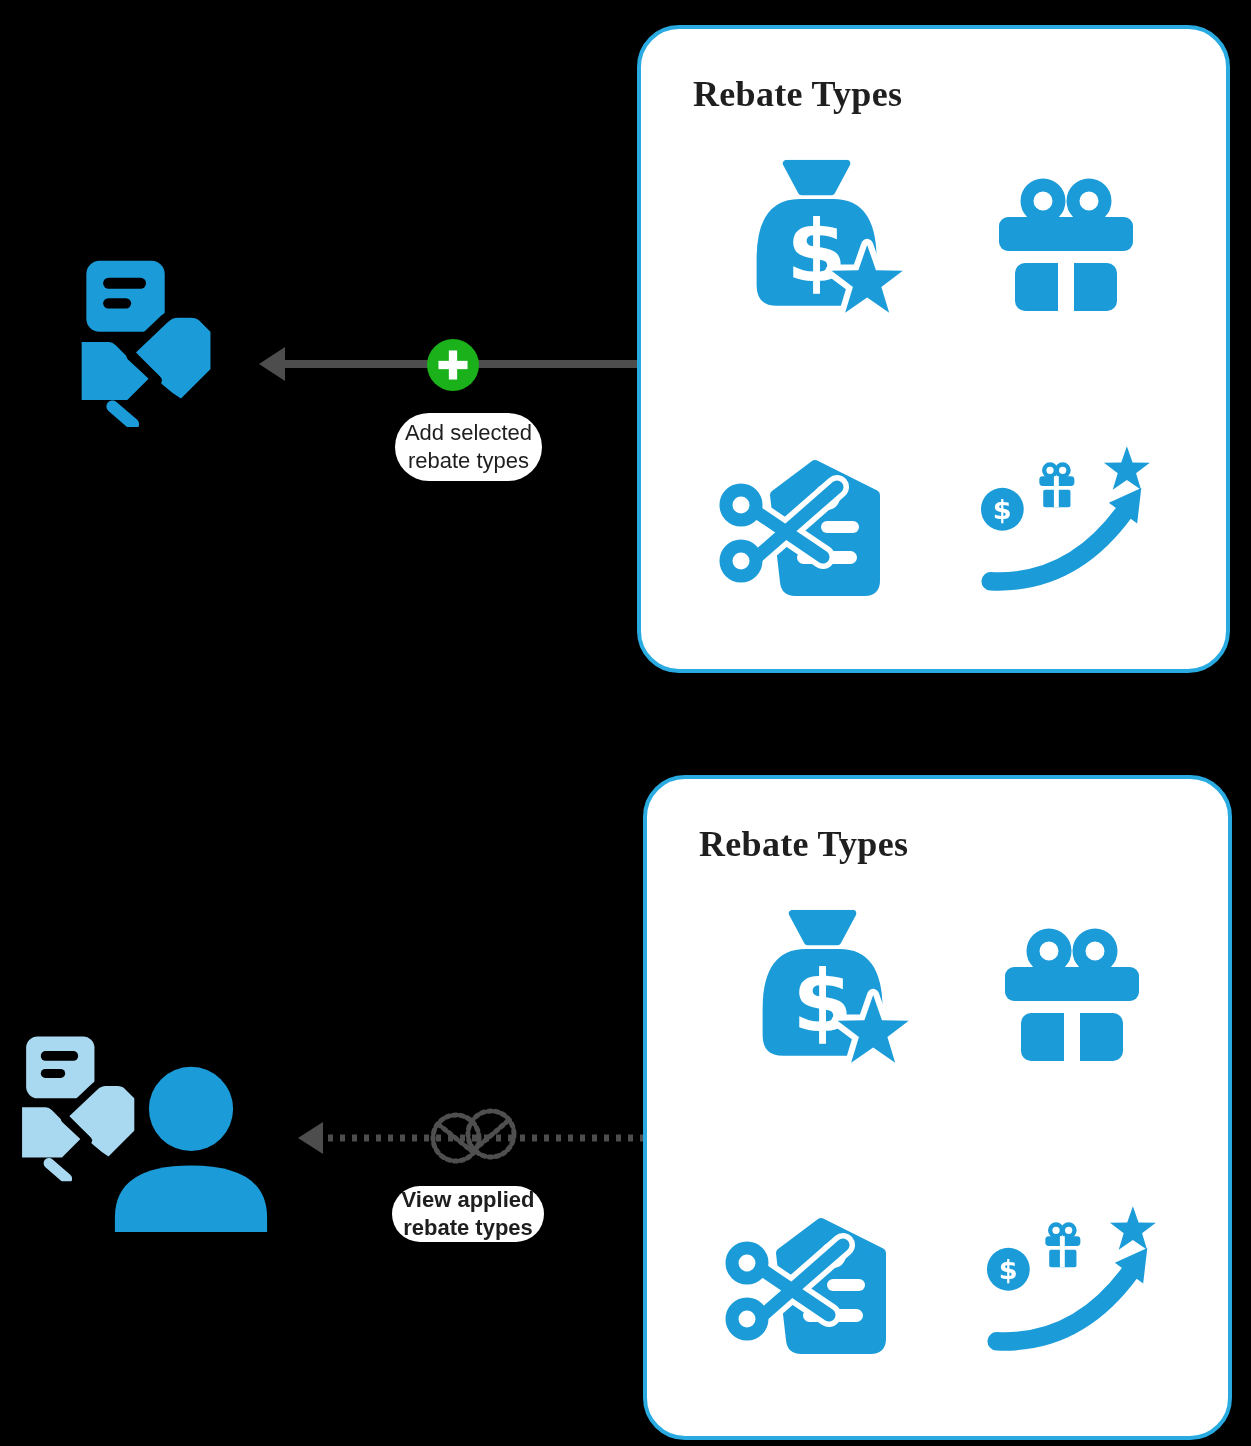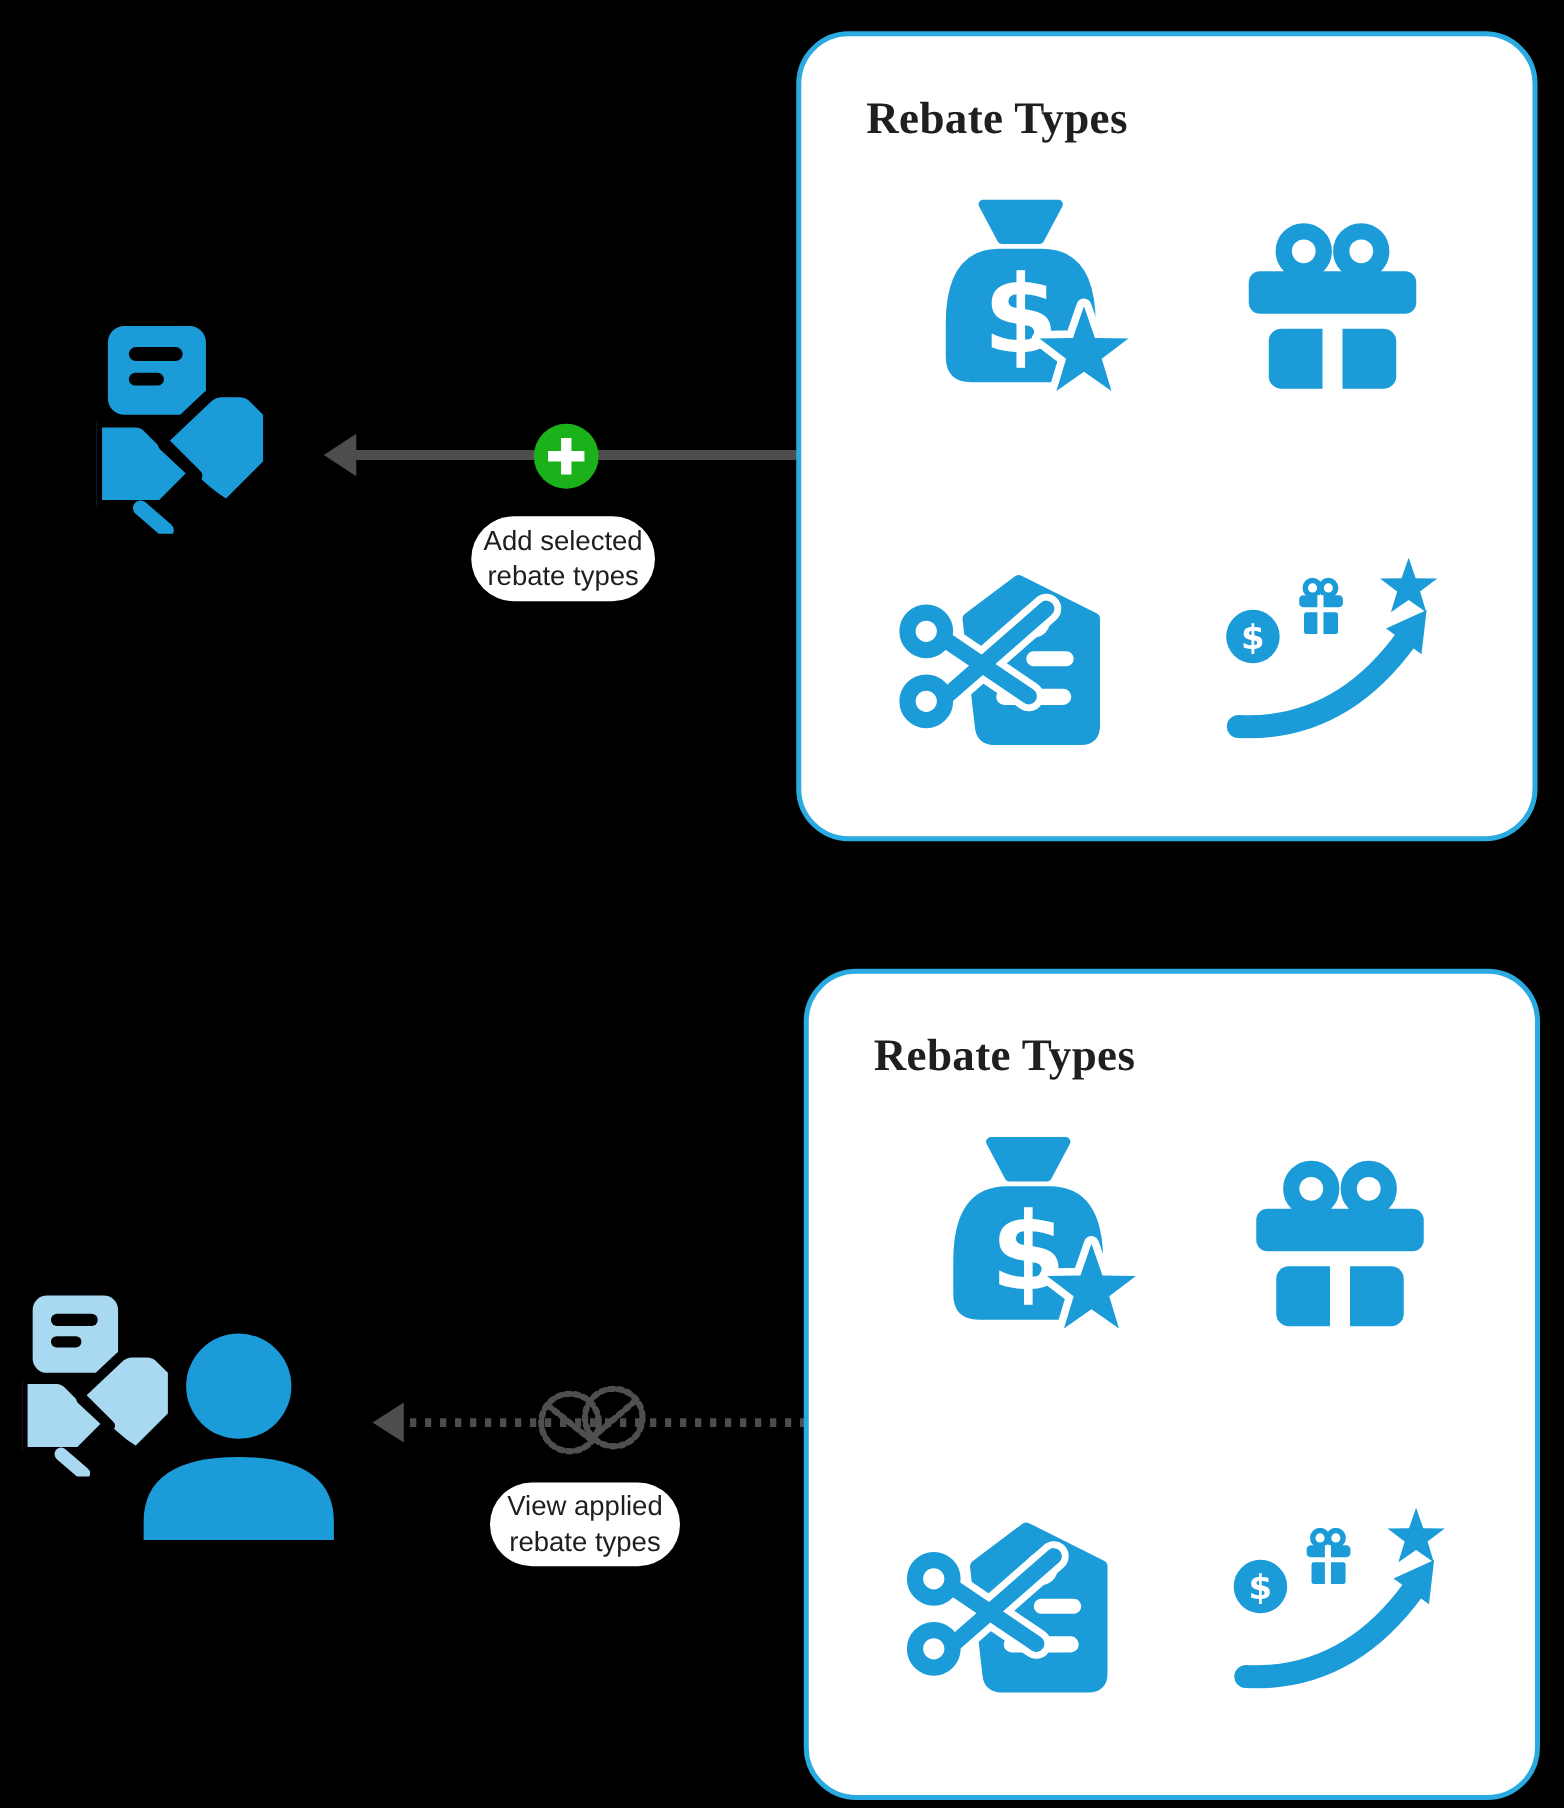--- a/index.html
+++ b/index.html
@@ -125,21 +125,21 @@
       <polygon points="30,5 30,39 4,22" fill="#4d4d4d"></polygon>
     </svg>
   </div>
 
   <div class="abs" style="left:426px; top:338px; width:54px; height:54px;">
     <svg viewBox="0 0 52 52">
         <use href="#sym-plus"></use>
       </svg>
   </div>
 
-  <div class="pill" style="left:377px; top:413px; width:147px; height:68px;">Add selected rebate types</div>
+  <div class="pill" style="left:395px; top:413px; width:147px; height:68px;">Add selected rebate types</div>
 
   <div class="panel" style="left:637px; top:25px; width:593px; height:648px;">
     <div class="panel-title">Rebate Types</div>
     <div class="abs" style="left:95px; top:130px; width:178px; height:170px;">
       <svg viewBox="0 0 190 180">
           <use href="#sym-moneybag"></use>
         </svg>
     </div>
     <div class="abs" style="left:350px; top:142px; width:150px; height:150px;">
       <svg viewBox="0 0 150 150">
@@ -176,21 +176,21 @@
       <polygon points="30,6 30,38 5,22" fill="#4d4d4d"></polygon>
     </svg>
   </div>
 
   <div class="abs" style="left:423px; top:1098px; width:102px; height:78px;">
     <svg viewBox="0 0 102 78">
         <use href="#sym-knot"></use>
       </svg>
   </div>
 
-  <div class="pill" style="left:392px; top:1186px; width:152px; height:67px;">View applied rebate types</div>
+  <div class="pill" style="left:392px; top:1186px; width:152px; height:56px;font-weight:bold;">View applied rebate types</div>
 
   <div class="panel" style="left:643px; top:775px; width:589px; height:665px;">
     <div class="panel-title">Rebate Types</div>
     <div class="abs" style="left:95px; top:130px; width:178px; height:170px;">
       <svg viewBox="0 0 190 180">
           <use href="#sym-moneybag"></use>
         </svg>
     </div>
     <div class="abs" style="left:350px; top:142px; width:150px; height:150px;">
       <svg viewBox="0 0 150 150">

